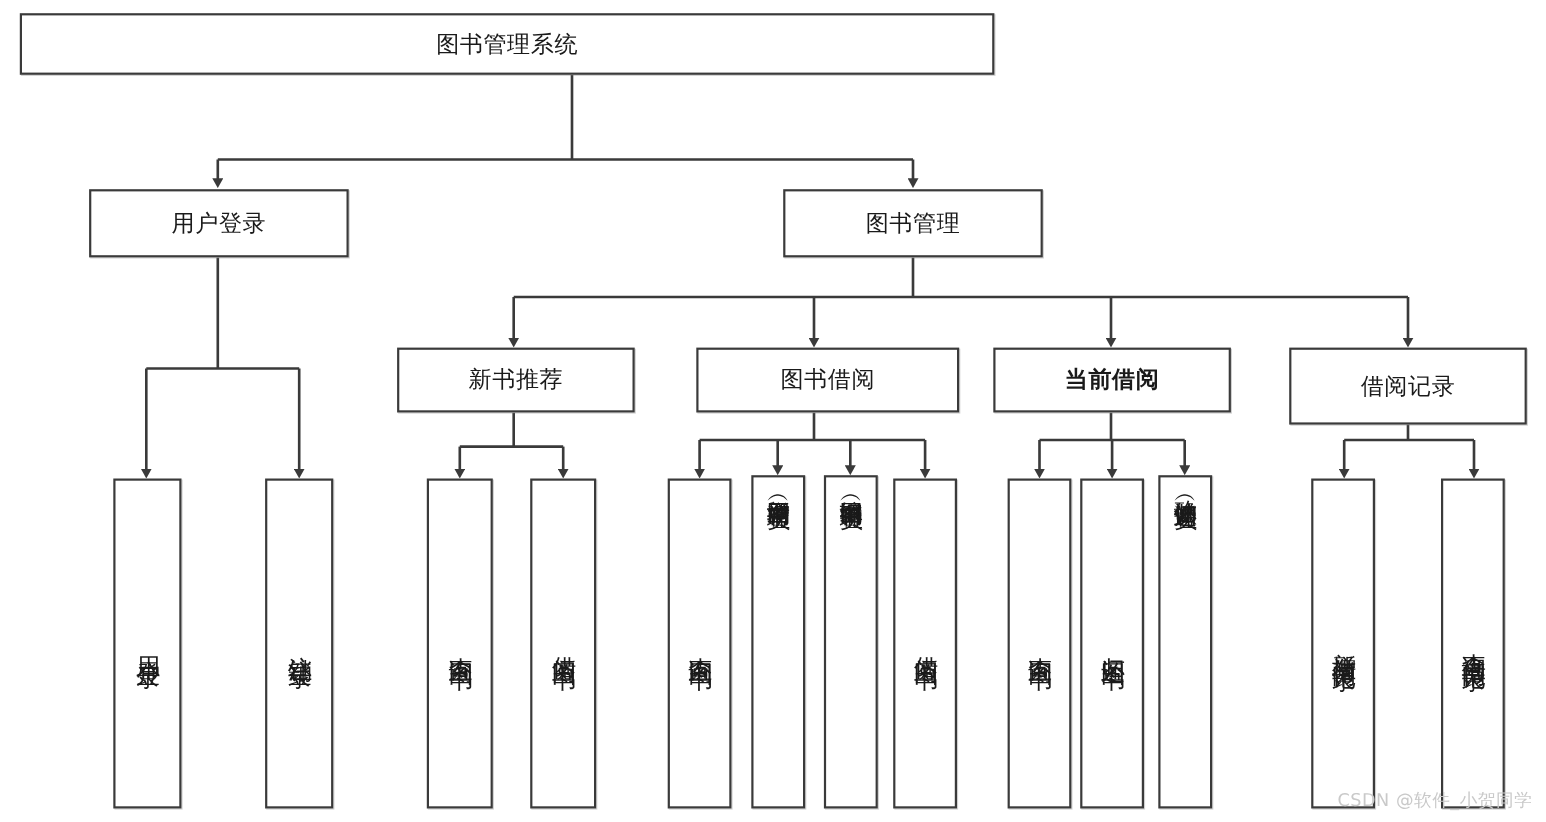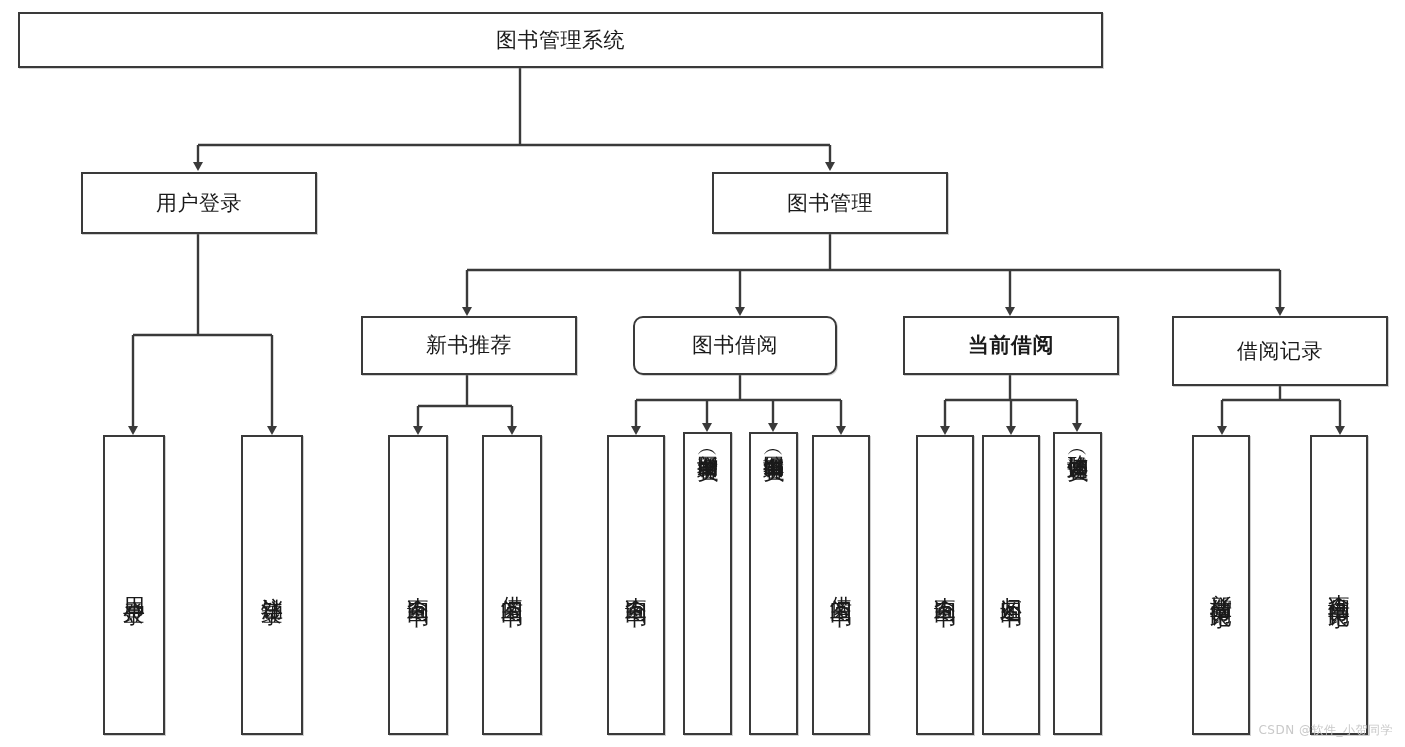--- a/index.html
+++ b/index.html
@@ -64,21 +64,21 @@
     letter-spacing: 1px;
   }
   .node.vert.centered {
     align-items: center;
     padding-top: 0;
   }
   #watermark {
     position: absolute;
     right: 12px;
     bottom: 8px;
-    font-size: 12px;
+    font-size: 16px;
     color: #c9c9c9;
     letter-spacing: 0.5px;
     font-family: "DejaVu Sans", "Liberation Sans", sans-serif;
     z-index: 5;
     white-space: nowrap;
   }
 </style>
 </head>
 <body>
 
@@ -127,37 +127,37 @@
       <path d="M1011,400 L1011,427" marker-end="url(#arrow)"></path>
       <path d="M1077,400 L1077,424" marker-end="url(#arrow)"></path>
 
       <path d="M1280,375 L1280,400"></path>
       <path d="M1222,400 L1340,400"></path>
       <path d="M1222,400 L1222,427" marker-end="url(#arrow)"></path>
       <path d="M1340,400 L1340,427" marker-end="url(#arrow)"></path>
     </g>
   </svg>
 
-  <div class="node horiz" style="left:18px; top:12px; width:1085px; height:56px;">
+  <div class="node horiz" style="left:18px; top:12px; width:886px; height:56px;">
     <span class="node-label">图书管理系统</span>
   </div>
 
   <div class="node horiz" style="left:81px; top:172px; width:236px; height:62px;">
     <span class="node-label">用户登录</span>
   </div>
 
   <div class="node horiz" style="left:712px; top:172px; width:236px; height:62px;">
     <span class="node-label">图书管理</span>
   </div>
 
   <div class="node horiz" style="left:361px; top:316px; width:216px; height:59px;">
     <span class="node-label">新书推荐</span>
   </div>
 
-  <div class="node horiz" style="left:633px; top:316px; width:204px; height:59px;border-radius:10px;">
+  <div class="node horiz" style="left:633px; top:316px; width:239px; height:59px;">
     <span class="node-label">图书借阅</span>
   </div>
 
   <div class="node horiz" style="left:903px; top:316px; width:216px; height:59px;font-weight:bold;">
     <span class="node-label">当前借阅</span>
   </div>
 
   <div class="node horiz" style="left:1172px; top:316px; width:216px; height:70px;">
     <span class="node-label">借阅记录</span>
   </div>

